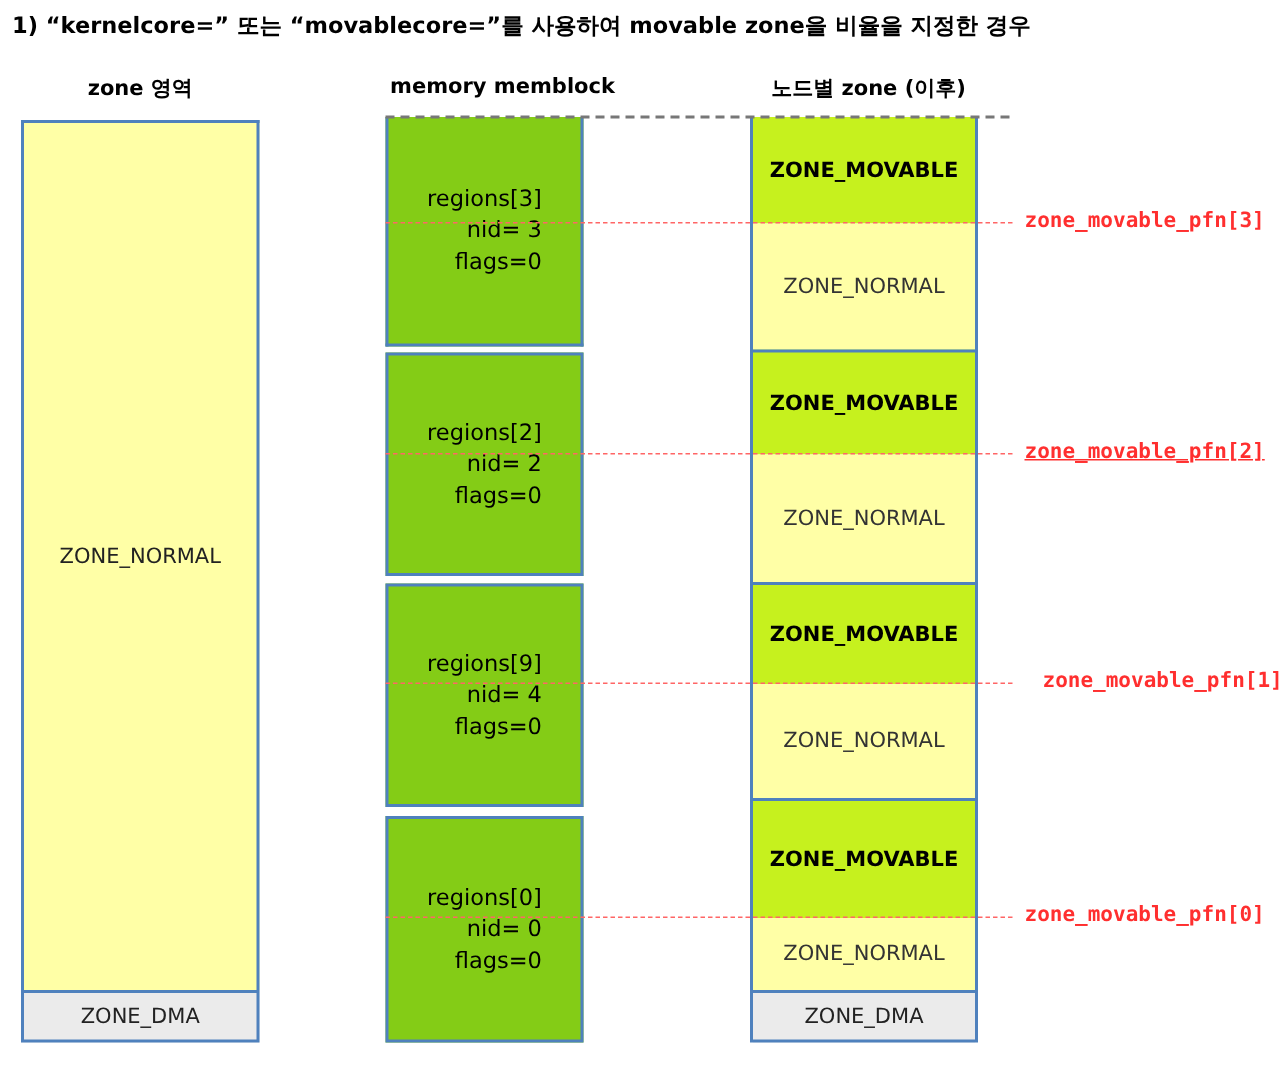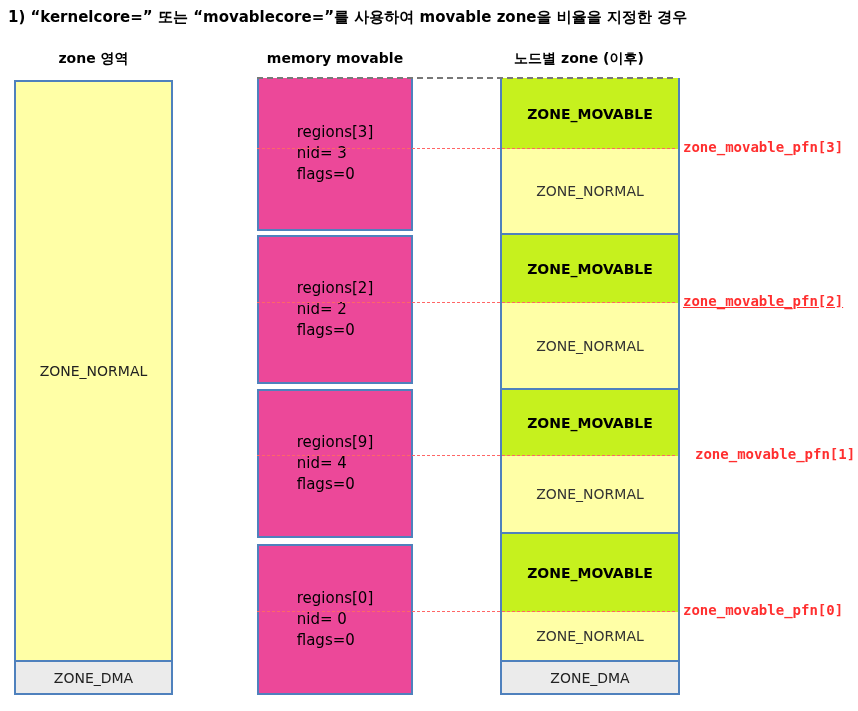--- a/index.html
+++ b/index.html
@@ -47,35 +47,35 @@
   }
   #zone-dma-box {
     left: 14px; top: 660px; width: 159px; height: 35px;
     background: var(--gray);
     display: flex; align-items: center; justify-content: center;
     font-size: 14px; color: #222;
   }
 
   
   .region-box {
-    left: 257px; width: 156px;
-    background: #ec4899;
+    left: 257px; width: 132px;
+    background: #84cc16;
     display: flex; align-items: center; justify-content: center;
-    text-align: left;
+    text-align: right;
     font-size: 15px; line-height: 21px; color: #000;
   }
   .region-box span { display: block; }
   #region3 { top: 78px;  height: 153px; border-top: none; }
   #region2 { top: 235px; height: 149px; }
   #region1 { top: 389px; height: 149px; }
   #region0 { top: 544px; height: 151px; }
 
   
   #node-stack {
-    left: 500px; top: 78px; width: 180px; height: 617px;
+    left: 500px; top: 78px; width: 152px; height: 617px;
     box-sizing: border-box;
     border-left: 2px solid var(--blue);
     border-right: 2px solid var(--blue);
     display: flex; flex-direction: column;
   }
   .sec {
     box-sizing: border-box;
     display: flex; align-items: center; justify-content: center;
     font-size: 14px; flex: none;
   }
@@ -113,21 +113,21 @@
   #pfn-label-2 { top: 293px; text-decoration: underline; }
   #pfn-label-1 { top: 446px; margin-left: 12px; }
   #pfn-label-0 { top: 602px; }
 </style>
 </head>
 <body>
 
 <div class="abs title">1) “kernelcore=” 또는 “movablecore=”를 사용하여 movable zone을 비율을 지정한 경우</div>
 
 <div class="abs col-hdr" id="hdr-zone">zone 영역</div>
-<div class="abs col-hdr" id="hdr-memblk">memory movable</div>
+<div class="abs col-hdr" id="hdr-memblk">memory memblock</div>
 <div class="abs col-hdr" id="hdr-node">노드별 zone (이후)</div>
 
 <div class="abs box" id="zone-normal-box">
   <span>ZONE_NORMAL</span>
 </div>
 <div class="abs box" id="zone-dma-box">
   <span>ZONE_DMA</span>
 </div>
 
 <div class="abs box region-box" id="region3">

